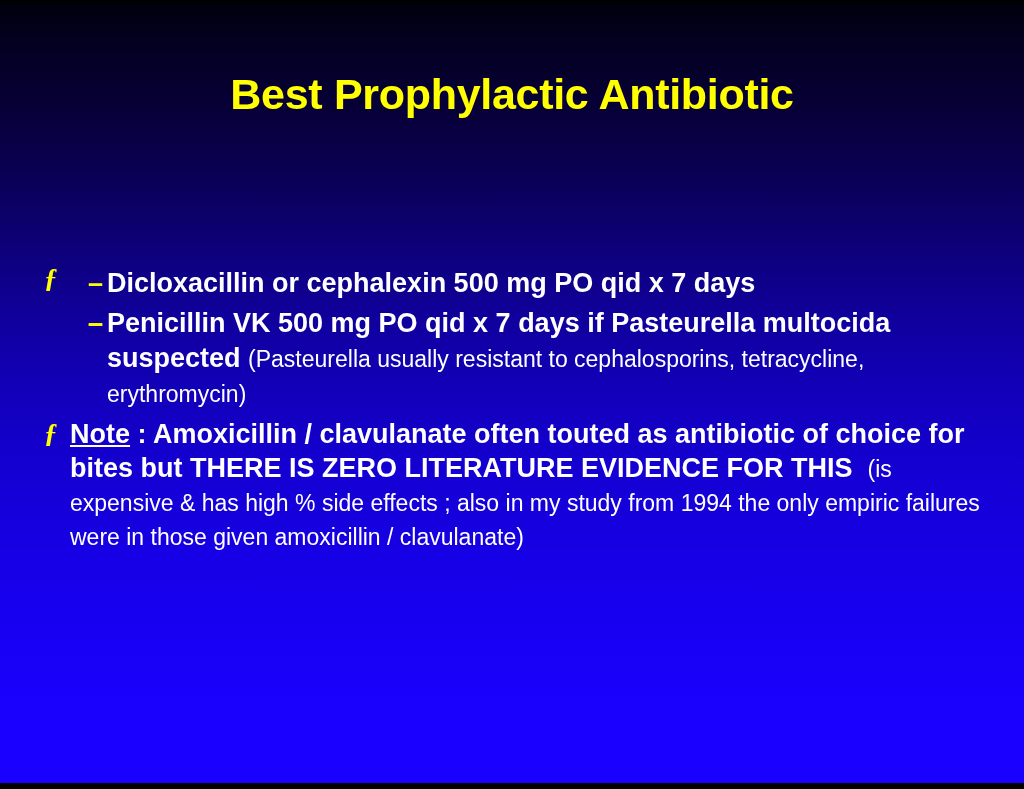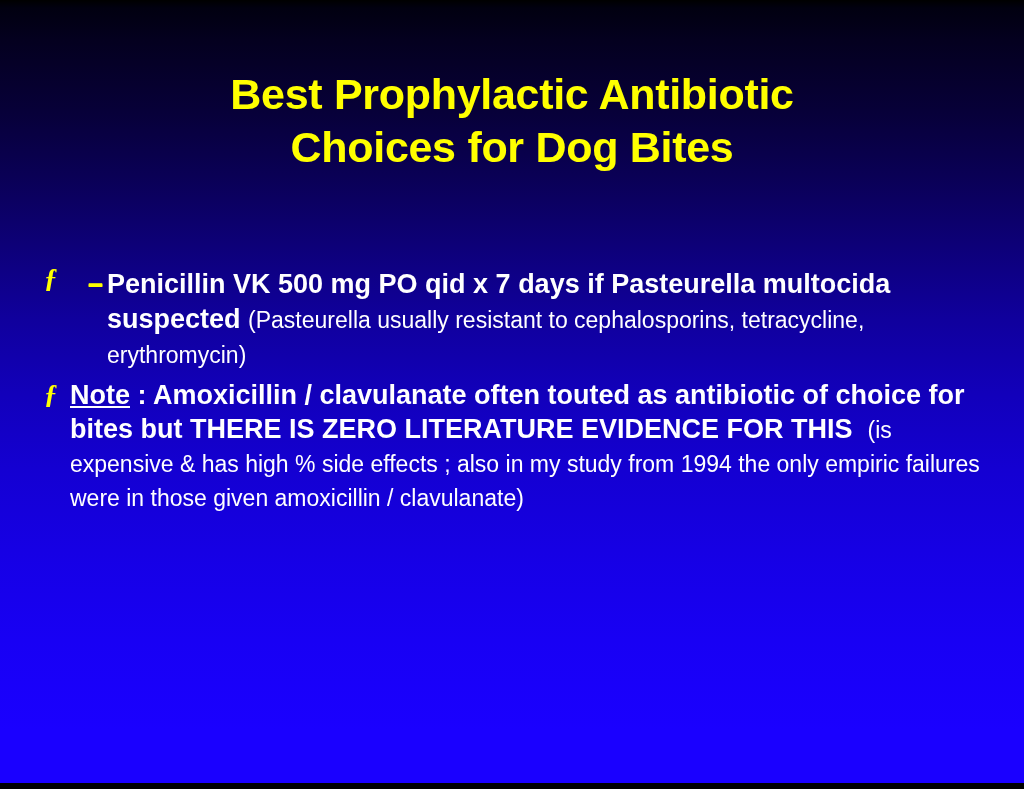--- a/index.html
+++ b/index.html
@@ -121,31 +121,31 @@
   #b-penicillin{ margin-bottom: 4px; }
   #b-note      { margin-top: 6px; line-height: 34px; }
 </style>
 </head>
 <body>
 
 <div id="slide">
 
   <div id="title-block">
     <span class="tline">Best Prophylactic Antibiotic</span>
-    <span class="tline">Choices for Dog Bites</span>
   </div>
 
   <div id="body-block">
 
     <div class="lvl1" id="b-staph">
       <span class="bullet-f">ƒ</span>
     </div>
 
     <div class="lvl2" id="b-diclox">
       <span class="bullet-dash">–</span>
+      <span>Dicloxacillin or cephalexin 500 mg PO qid x 7 days</span>
     </div>
 
     <div class="lvl2" id="b-erythro">
       <span class="bullet-dash">–</span>
     </div>
 
     <div class="lvl2" id="b-penicillin">
       <span class="bullet-dash">–</span>
       <span>Penicillin VK 500 mg PO qid x 7 days if Pasteurella multocida suspected</span><span>&nbsp;</span><span class="small">(Pasteurella usually resistant to cephalosporins, tetracycline, erythromycin)</span>
     </div>

